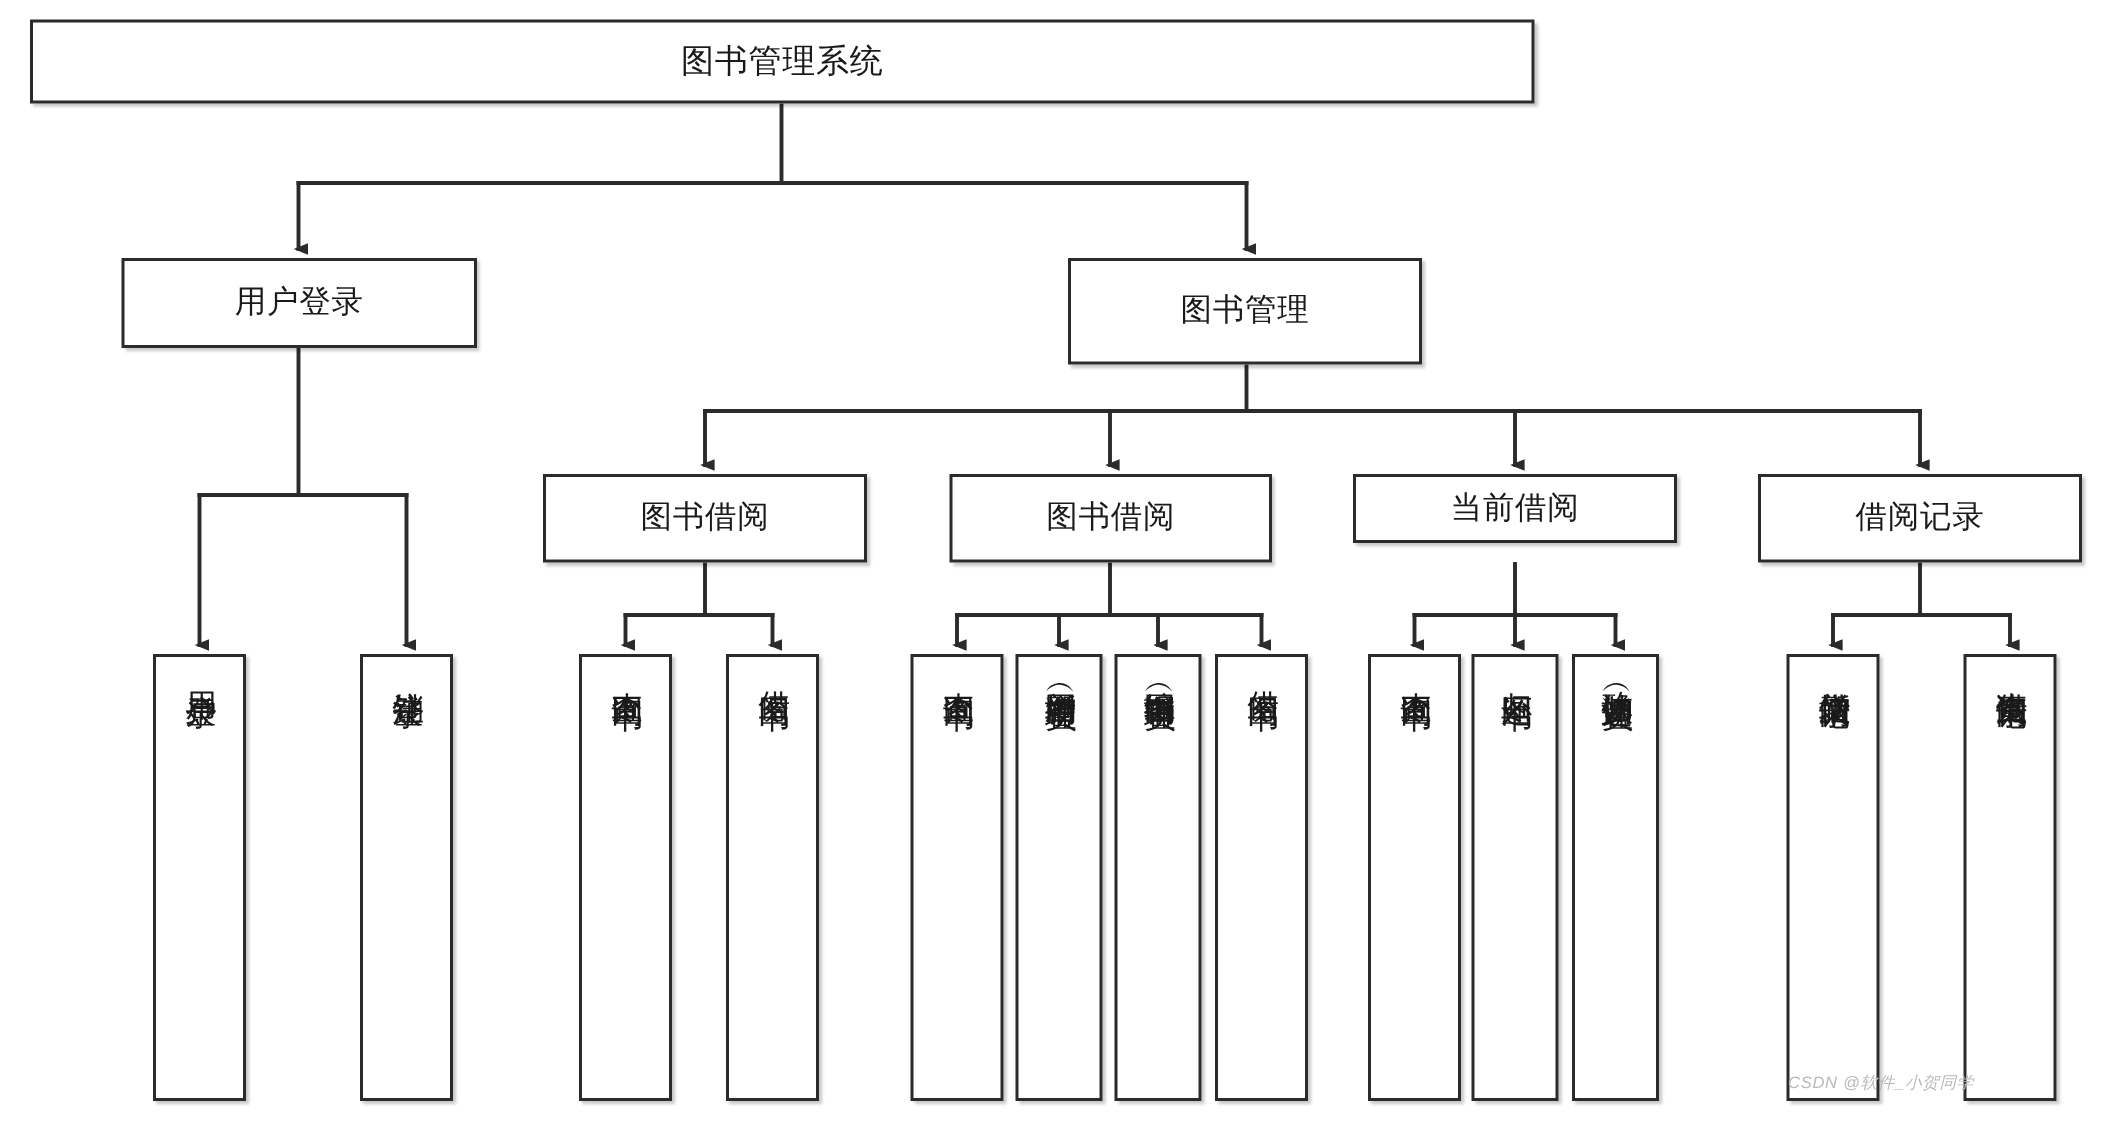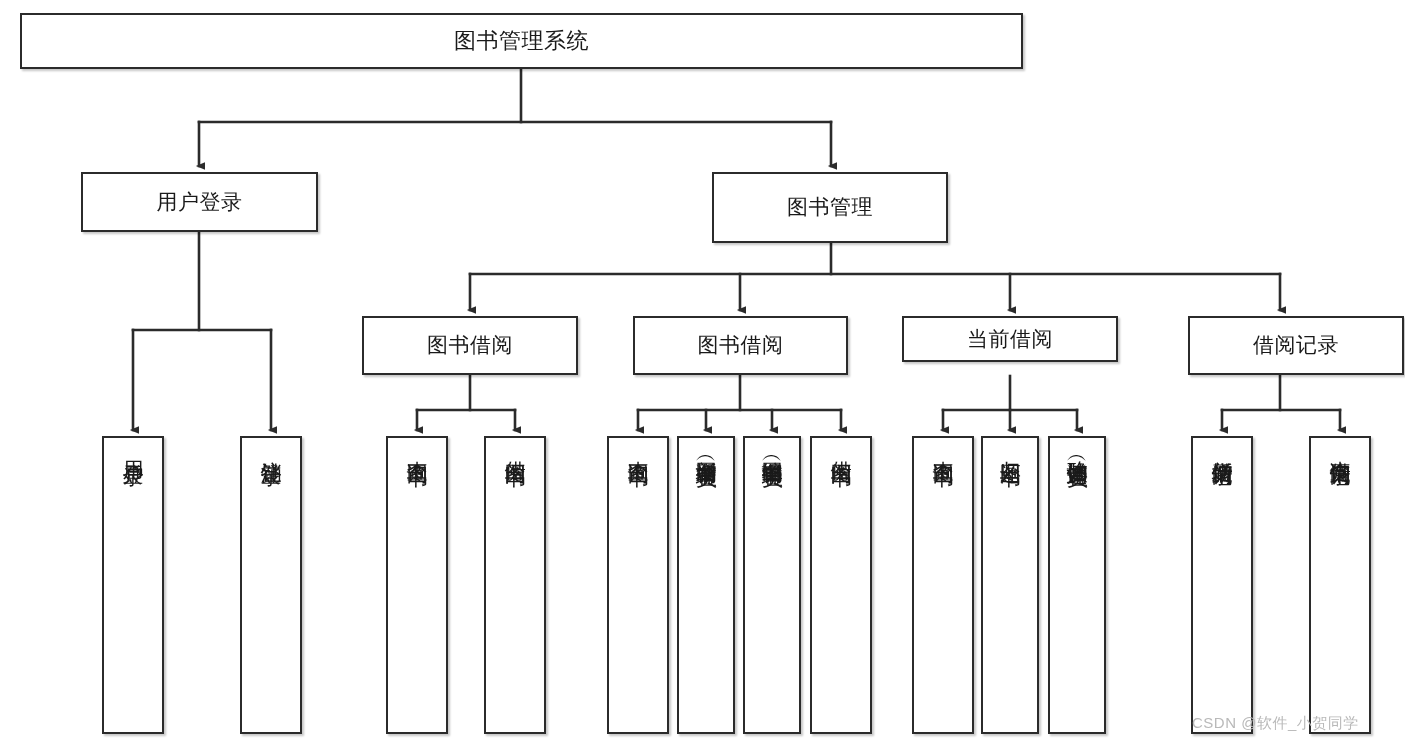--- a/index.html
+++ b/index.html
@@ -55,23 +55,24 @@
     letter-spacing: 2px;
     font-size: 21px;
   }
   .node.vert.tall .label {
     letter-spacing: 1px;
   }
   #root-node .label { font-size: 22px; }
   .watermark {
     position: absolute;
     color: #b9b9b9;
-    font-size: 15px;
+    font-size: 11px;
     white-space: nowrap;
     letter-spacing: 0.5px;
+    font-style: italic;
   }
 </style>
 </head>
 <body>
 
 <div id="canvas">
 
   <svg class="wires" viewBox="0 0 1405 747">
     <defs>
       <marker id="arrow" markerWidth="10" markerHeight="10" refX="4.2" refY="6.4" orient="auto" markerUnits="userSpaceOnUse">
@@ -138,21 +139,21 @@
 
   <div class="node horiz" style="left:362px; top:316px; width:216px; height:59px;">
     <span class="label">图书借阅</span>
   </div>
   <div class="node horiz" style="left:633px; top:316px; width:215px; height:59px;">
     <span class="label">图书借阅</span>
   </div>
   <div class="node horiz" style="left:902px; top:316px; width:216px; height:46px;">
     <span class="label">当前借阅</span>
   </div>
-  <div class="node horiz" style="left:1172px; top:316px; width:216px; height:59px;margin-left:16px;">
+  <div class="node horiz" style="left:1172px; top:316px; width:216px; height:59px;">
     <span class="label">借阅记录</span>
   </div>
 
   <div class="node vert" style="left:102px; top:436px; width:62px; height:298px;">
     <span class="label">用户登录</span>
   </div>
   <div class="node vert" style="left:240px; top:436px; width:62px; height:298px;">
     <span class="label">注销登录</span>
   </div>
 

